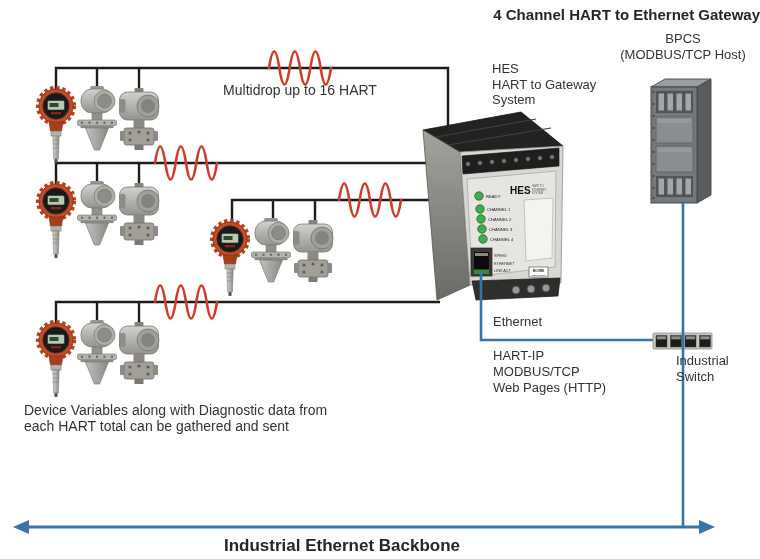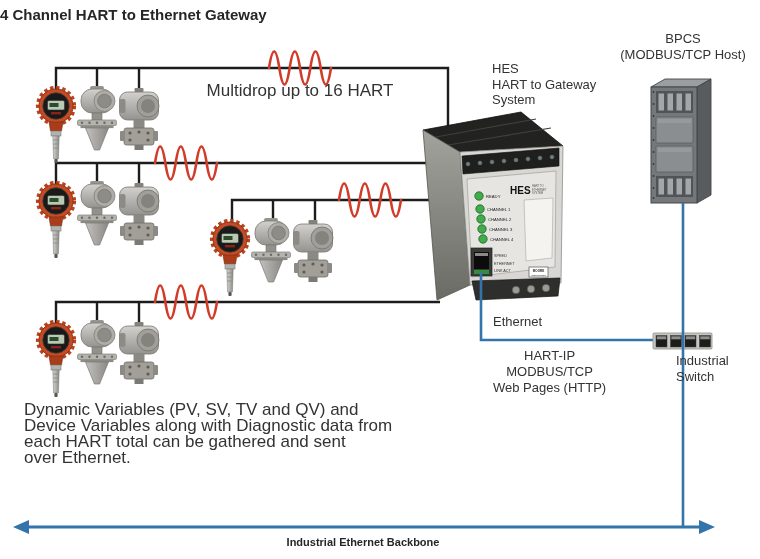--- a/index.html
+++ b/index.html
@@ -1,24 +1,24 @@
 <!DOCTYPE html>
 <html><head>
 <meta charset="utf-8">
 <style>
   html,body{margin:0;padding:0;background:#ffffff;}
   .canvas{position:relative;width:760px;height:559px;background:#ffffff;overflow:hidden;
           font-family:"Liberation Sans",sans-serif;color:#2f2f2f;}
   .art{position:absolute;left:0;top:0;}
-  .lbl{position:absolute;font-size:17px;line-height:16px;color:#333333;}
-  .title{position:absolute;left:0;top:6px;width:100%;text-align:left;
+  .lbl{position:absolute;font-size:14px;line-height:16px;color:#333333;}
+  .title{position:absolute;left:0;top:6px;width:100%;text-align:right;
          font-size:15px;font-weight:bold;color:#262626;}
   .center{text-align:center;}
   .backbone-lbl{position:absolute;left:0;top:536px;width:684px;text-align:center;
-                font-size:11px;font-weight:bold;color:#262626;margin-left:21px;}
+                font-size:17px;font-weight:bold;color:#262626;}
   .lh15{line-height:15.5px;}
 </style>
 </head>
 <body>
 
 <div class="canvas">
 
   <svg class="art" width="760" height="559" viewBox="0 0 760 559">
     <defs>
       <linearGradient id="gMetal" x1="0" y1="0" x2="0" y2="1">
@@ -273,32 +273,30 @@
     <div>System</div>
   </div>
 
   <div class="lbl center lh15" style="left:598px;top:31px;width:170px;font-size:13px;">
     <div>BPCS</div>
     <div>(MODBUS/TCP Host)</div>
   </div>
 
   <div class="lbl" style="left:493px;top:314px;font-size:13px;">Ethernet</div>
 
-  <div class="lbl" style="left:493px;top:348px;font-size:13px;text-align:center;">
+  <div class="lbl" style="left:493px;top:348px;font-size:13px;">
     <div>HART-IP</div>
     <div>MODBUS/TCP</div>
     <div>Web Pages (HTTP)</div>
   </div>
 
   <div class="lbl lh15" style="left:676px;top:353px;font-size:13px;">
     <div>Industrial</div>
     <div>Switch</div>
   </div>
 
   <div class="lbl" style="left:24px;top:402px;">
-    <div>Dynamic Variables (PV, SV, TV and QV) and</div>
     <div>Device Variables along with Diagnostic data from</div>
     <div>each HART total can be gathered and sent</div>
-    <div>over Ethernet.</div>
   </div>
 
   <div class="backbone-lbl">Industrial Ethernet Backbone</div>
 </div>
 
 </body></html>

